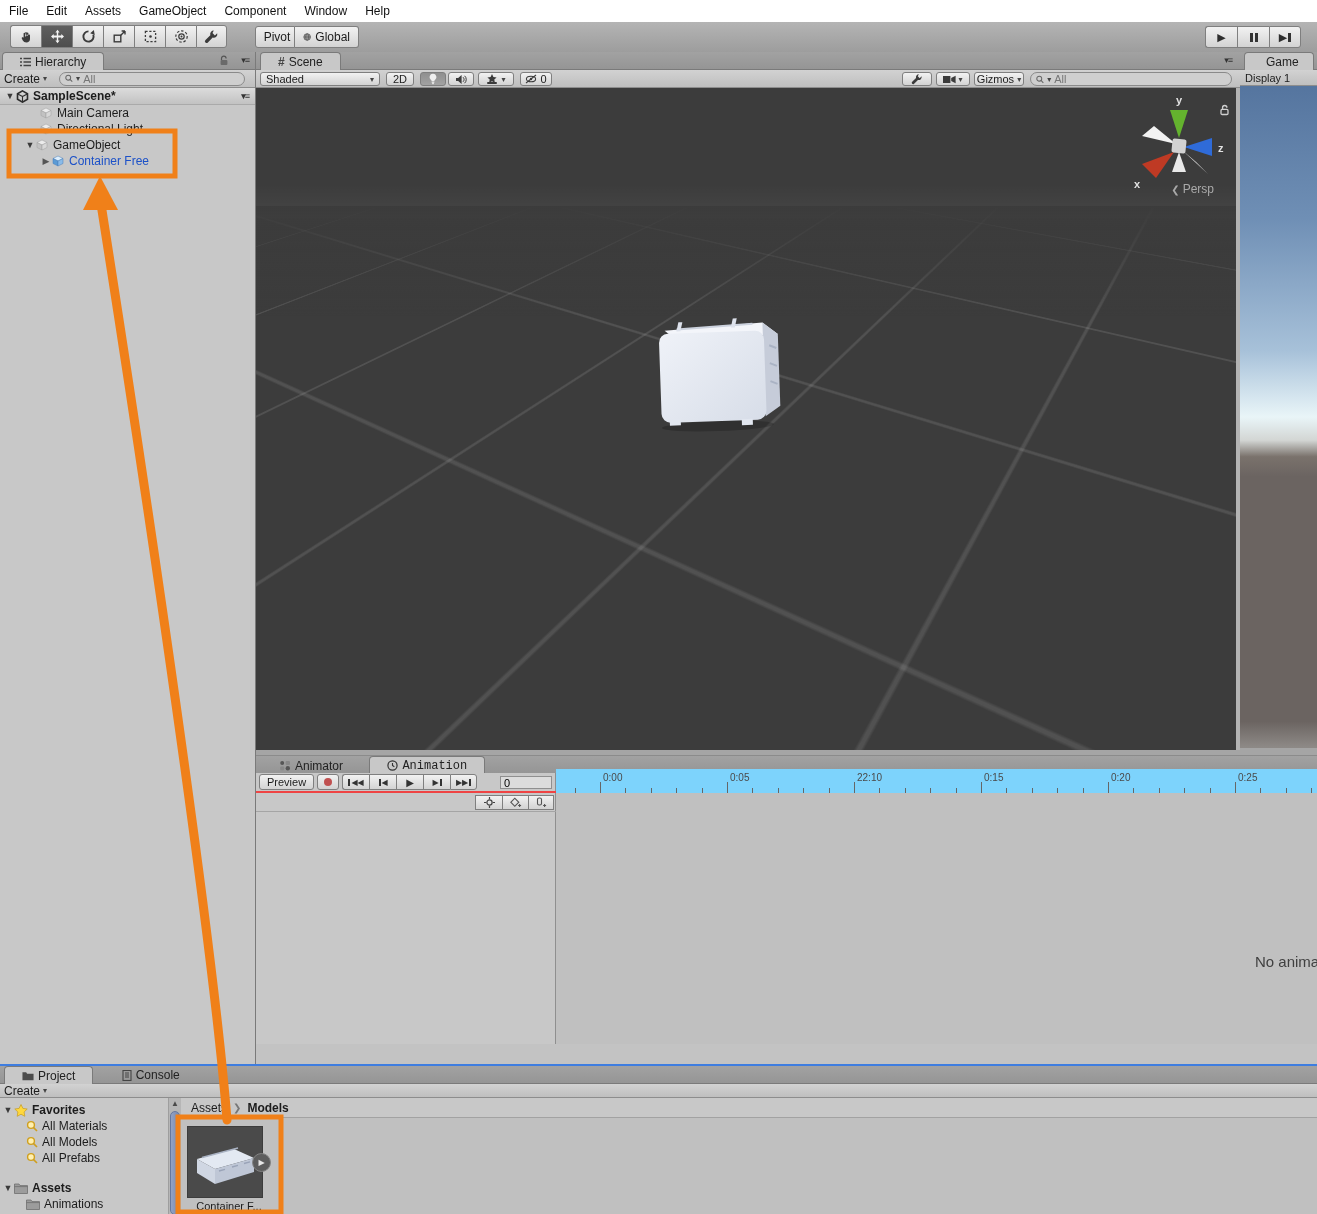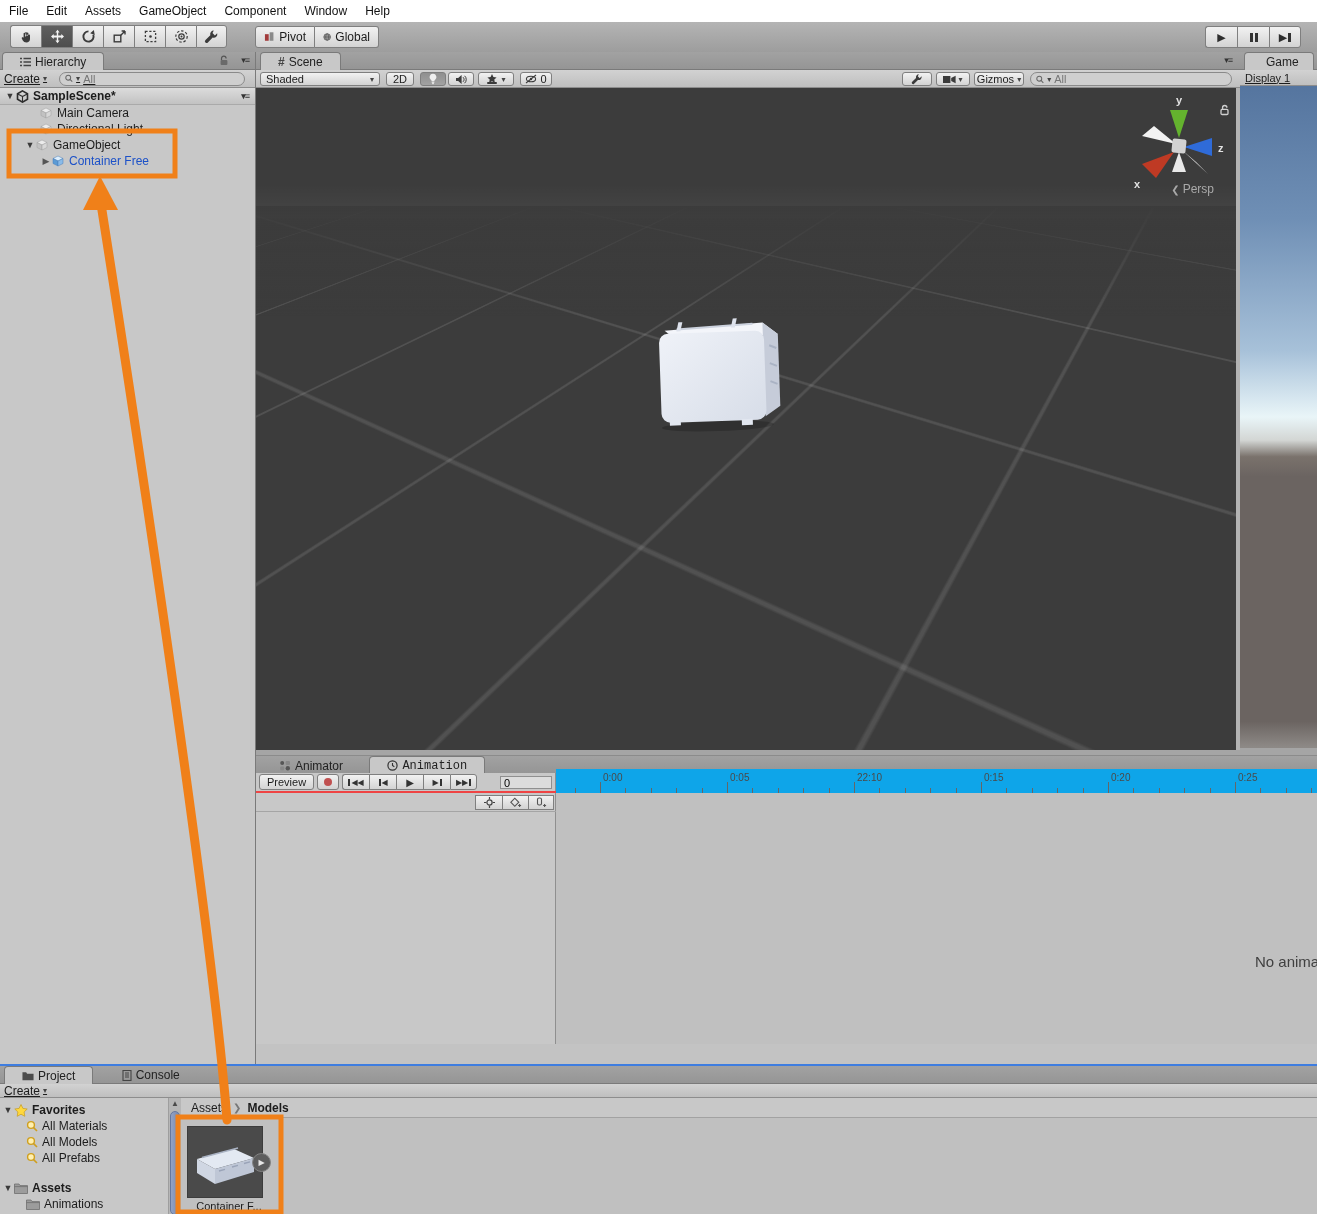--- a/index.html
+++ b/index.html
@@ -21,21 +21,21 @@
   .btn.dark{background:linear-gradient(#5f5f5f,#4e4e4e);}
   .tool{width:31px;height:23px;border-radius:0;border-right-width:0;}
   .tool.first{border-radius:3px 0 0 3px;}
   .tool.last{border-radius:0 3px 3px 0;border-right-width:1px;}
   .tgl{height:22px;padding:0 8px;gap:4px;font-size:12px;}
 
   
   .tabstrip{background:linear-gradient(#a2a2a2,#959595);border-bottom:1px solid #7a7a7a;height:18px;box-sizing:border-box;}
   .tab{height:18px;padding:0 17px;display:inline-flex;align-items:center;gap:4px;font-size:12px;color:#222;box-sizing:border-box;}
   .tab.active{background:#c8c8c8;border:1px solid #7a7a7a;border-bottom:none;border-radius:4px 4px 0 0;}
-  .subbar{background:linear-gradient(#d2d2d2,#bfbfbf);border-bottom:1px solid #8d8d8d;box-sizing:border-box;text-decoration:underline;}
+  .subbar{background:linear-gradient(#d2d2d2,#bfbfbf);border-bottom:1px solid #8d8d8d;box-sizing:border-box;}
   .pill{background:#cfcfcf;border:1px solid #8a8a8a;border-radius:8px;height:14px;display:flex;align-items:center;padding:0 5px;gap:3px;box-sizing:border-box;}
   .pill input{border:none;background:transparent;outline:none;font-size:11px;color:#555;width:100%;padding:0;}
   .panelmenu{font-size:9px;color:#333;letter-spacing:-1px;}
   .ddarrow{font-size:8px;color:#444;}
 
   
   #hierarchy{left:0;top:52px;width:256px;height:1012px;background:#c8c8c8;border-right:1px solid #7a7a7a;box-sizing:border-box;}
   .hrow{position:absolute;left:0;width:100%;height:16px;display:flex;align-items:center;}
   .tri{font-size:9px;color:#3a3a3a;width:12px;text-align:center;flex:none;}
   .sceneheadrow{background:linear-gradient(#dcdcdc,#c2c2c2);border-bottom:1px solid #aaa;font-weight:bold;}
@@ -61,21 +61,21 @@
   #gameview{left:0;top:34px;width:77px;height:662px;
     background:linear-gradient(180deg,#55759f 0%,#6f8fb5 20%,#a7c1d9 40%,#e9f5f8 50%,#d3d6d4 53.5%,#7a726c 56%,#6b6461 59%,#6b6461 96%,#8d8986 99.8%);}
 
   
   #animpanel{left:256px;top:755px;width:1061px;height:309px;background:#c3c3c3;border-top:1px solid #8b8b8b;box-sizing:border-box;}
   #anim-leftcol{left:0;top:17px;width:300px;height:271px;background:#c8c8c8;border-right:1px solid #8f8f8f;box-sizing:border-box;}
   .transport{width:27px;height:16px;border-radius:0;border-right-width:0;font-size:8px;color:#333;gap:1px;}
   .transport.first{border-radius:3px 0 0 3px;}
   .transport.last{border-radius:0 3px 3px 0;border-right-width:1px;}
   .tbar{width:2px;height:7px;background:#333;}
-  #ruler{left:300px;top:13px;width:761px;height:24px;background:#0ea5e9;border-bottom:1px solid #9a9a9a;overflow:hidden;}
+  #ruler{left:300px;top:13px;width:761px;height:24px;background:#7dd3fc;border-bottom:1px solid #9a9a9a;overflow:hidden;}
   #ruler .rlabel{position:absolute;top:3px;font-size:10px;color:#4a4a4a;}
   #ruler .tick{position:absolute;bottom:0;width:1px;background:#666;}
   #timeline-body{left:300px;top:37px;width:761px;height:251px;background:#c0c0c0;}
   #anim-bottom{left:0;top:288px;width:1061px;height:21px;background:#c8c8c8;border-top:1px solid #9a9a9a;box-sizing:border-box;}
   .sheetbtn{position:absolute;top:2px;height:16px;width:84px;font-size:11px;}
 
   
   #projectpanel{left:0;top:1064px;width:1317px;height:150px;background:#c0c0c0;border-top:2px solid #3e7de0;box-sizing:border-box;}
   #ptree{left:0;top:32px;width:168px;height:118px;background:#c8c8c8;overflow:hidden;}
   .prow{position:absolute;left:0;width:100%;height:16px;display:flex;align-items:center;font-size:12px;}
@@ -146,21 +146,21 @@
             <circle cx="7.5" cy="7.5" r="1" fill="#3b3b3b"></circle>
           </svg>
       </div>
       <div class="btn tool last">
         <svg width="15" height="15" viewBox="0 0 15 15">
             <path d="M9.8 1.6a3.6 3.6 0 00-3.5 4.6L1.5 11a1.7 1.7 0 102.4 2.4l4.8-4.8a3.6 3.6 0 004.5-4.4L10.9 6.5 8.5 4.1z" fill="#3b3b3b"></path>
           </svg>
       </div>
     </div>
     <div class="abs flex" style="left:255px;top:4px;">
-      <div class="btn tgl" style="border-radius:3px 0 0 3px;width:60px;">
+      <div class="btn tgl" style="border-radius:3px 0 0 3px;width:40px;">
         <svg width="12" height="12" viewBox="0 0 12 12">
             <rect x="1" y="3" width="4" height="7" fill="#a23b3b"></rect>
             <rect x="6" y="1" width="4" height="9" fill="#8a8a8a"></rect>
           </svg>
         <span>Pivot</span>
       </div>
       <div class="btn tgl" style="border-radius:0 3px 3px 0;border-left-width:0;width:64px;">
         <svg width="12" height="12" viewBox="0 0 12 12">
             <circle cx="6" cy="6" r="4.8" fill="#9a9a9a" stroke="#555" stroke-width="1"></circle>
             <ellipse cx="6" cy="6" rx="2.1" ry="4.8" fill="none" stroke="#555" stroke-width="1"></ellipse>

